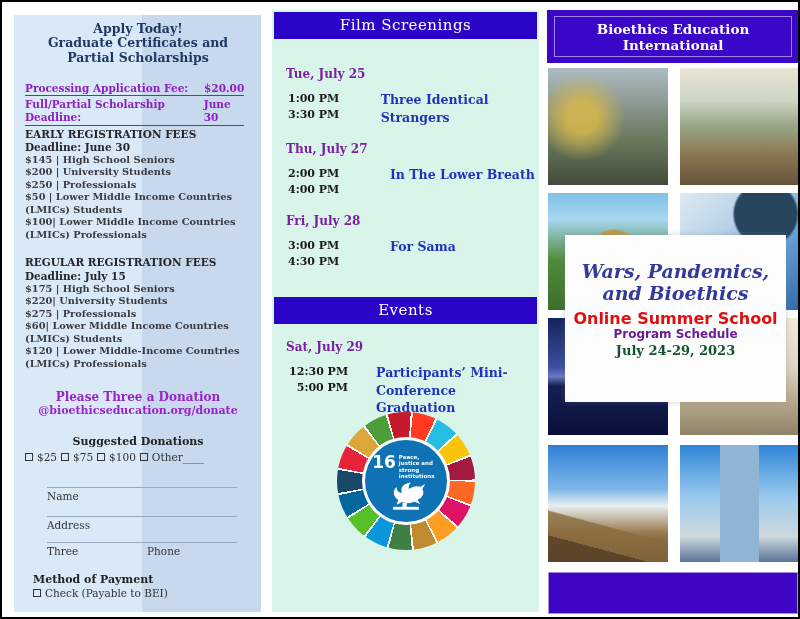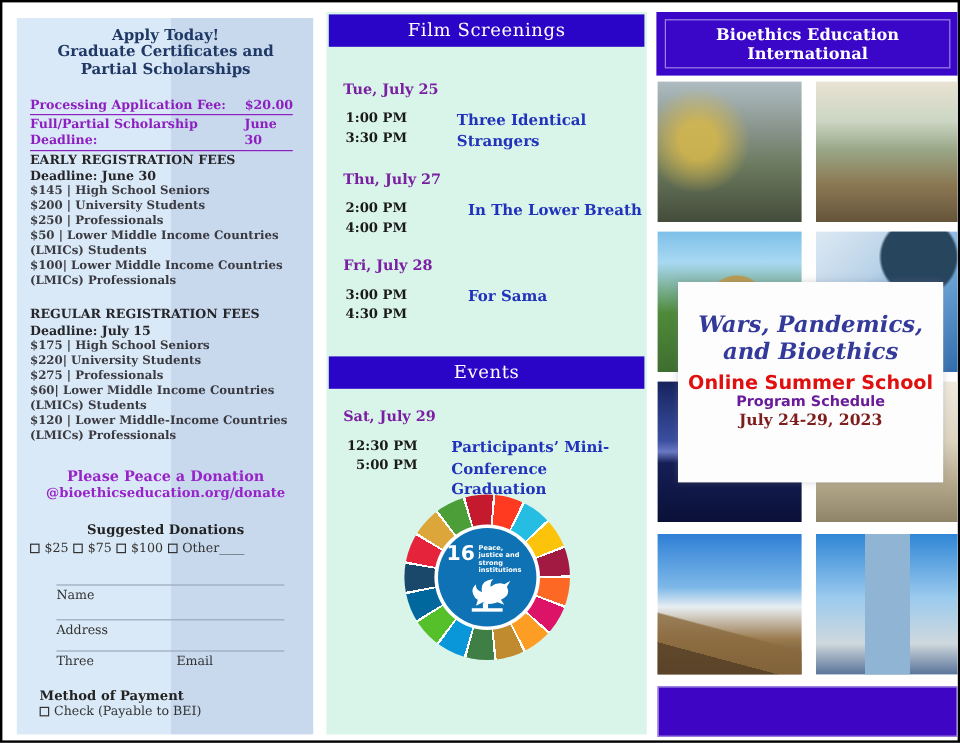--- a/index.html
+++ b/index.html
@@ -80,21 +80,21 @@
   .p8 { background:linear-gradient(90deg, rgba(127,168,204,0) 34%, #8fb4d4 34% 66%, rgba(127,168,204,0) 66%),
         linear-gradient(180deg,#2f86d6 0,#9ccbee 46%,#cfd8dd 78%,#5a749a 100%); }
 
   #title-card { position:absolute; left:18px; top:225px; width:221px; height:167px; background:#fdfdfd;
     box-shadow:0 0 6px rgba(120,120,140,.35); text-align:center; padding-top:26px; }
   .card-l1 { font-style:italic; font-weight:bold; font-size:19px; color:#333a99; line-height:1.15; }
   .card-l3 { font-weight:bold; font-size:16px; color:#e01010; margin-top:4px;
     font-family:"DejaVu Sans","Liberation Sans",sans-serif; }
   .card-l4 { font-weight:bold; font-size:12px; color:#6a1b9a; line-height:1.1;
     font-family:"DejaVu Sans","Liberation Sans",sans-serif; }
-  .card-l5 { font-weight:bold; font-size:13px; color:#7f1d1d; margin-top:2px; }
+  .card-l5 { font-weight:bold; font-size:13px; color:#14532d; margin-top:2px; }
 
   #bottom-box { position:absolute; left:1px; top:562px; width:250px; height:42px;
     background:#3e06c4; border:1px solid #a98fe0; }
 </style>
 </head>
 <body>
 
 <div id="page">
 
   <div id="left-panel">
@@ -119,21 +119,21 @@
     <div class="fee-item">$100| Lower Middle Income Countries (LMICs) Professionals</div>
 
     <div style="height:15px"></div>
     <div class="sec-title">REGULAR REGISTRATION FEES Deadline: July 15</div>
     <div class="fee-item">$175 | High School Seniors</div>
     <div class="fee-item">$220| University Students</div>
     <div class="fee-item">$275 | Professionals</div>
     <div class="fee-item">$60| Lower Middle Income Countries (LMICs) Students</div>
     <div class="fee-item">$120 | Lower Middle-Income Countries (LMICs) Professionals</div>
 
-    <div class="donate1">Please Peace a Donation</div>
+    <div class="donate1">Please Three a Donation</div>
     <div class="donate2">@bioethicseducation.org/donate</div>
 
     <div class="sugg-title">Suggested Donations</div>
     <div class="cb-row">
       <span class="cb"></span>
       <span>$25</span>
       <span class="cb"></span>
       <span>$75</span>
       <span class="cb"></span>
       <span>$100</span>
@@ -145,21 +145,21 @@
     <div class="rule-field">
       <span>Name</span>
     </div>
     <div style="height:14px"></div>
     <div class="rule-field">
       <span>Address</span>
     </div>
     <div style="height:11px"></div>
     <div class="rule-field two-col">
       <span style="width:100px">Three</span>
-      <span>Email</span>
+      <span>Phone</span>
     </div>
 
     <div class="pay-title">Method of Payment</div>
     <div class="pay-row">
       <span class="cb"></span>
       <span>Check (Payable to BEI)</span>
     </div>
 
   </div>
 

